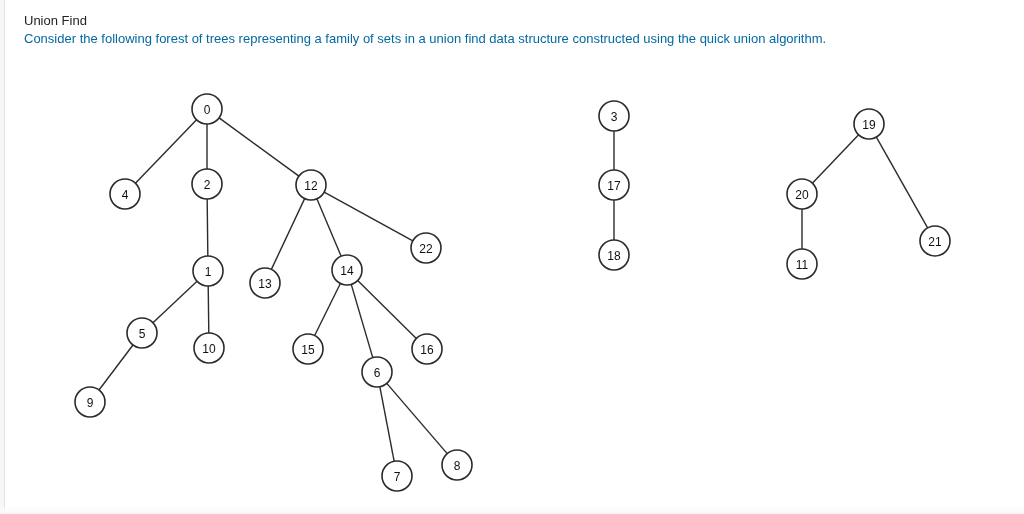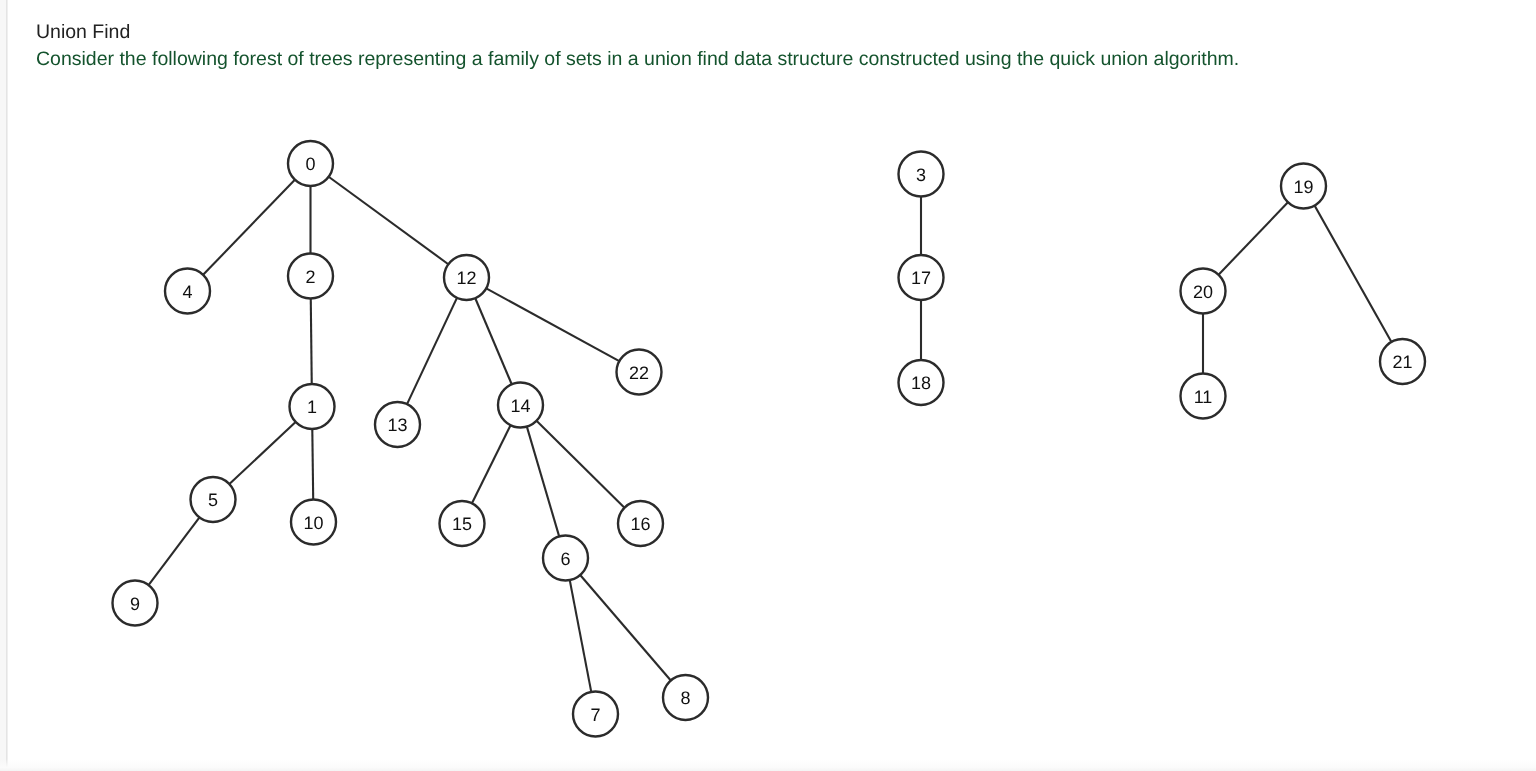--- a/index.html
+++ b/index.html
@@ -51,21 +51,21 @@
   }
   .title {
     font-size: 13px;
     line-height: 18px;
     color: #222222;
     white-space: nowrap;
   }
   .subtitle {
     font-size: 13px;
     line-height: 18px;
-    color: #14532d;
+    color: #0369a1;
     white-space: nowrap;
   }
   .graph-wrap {
     position: absolute;
     left: 0;
     top: 0;
     width: 1024px;
     height: 514px;
   }
   svg.forest {

